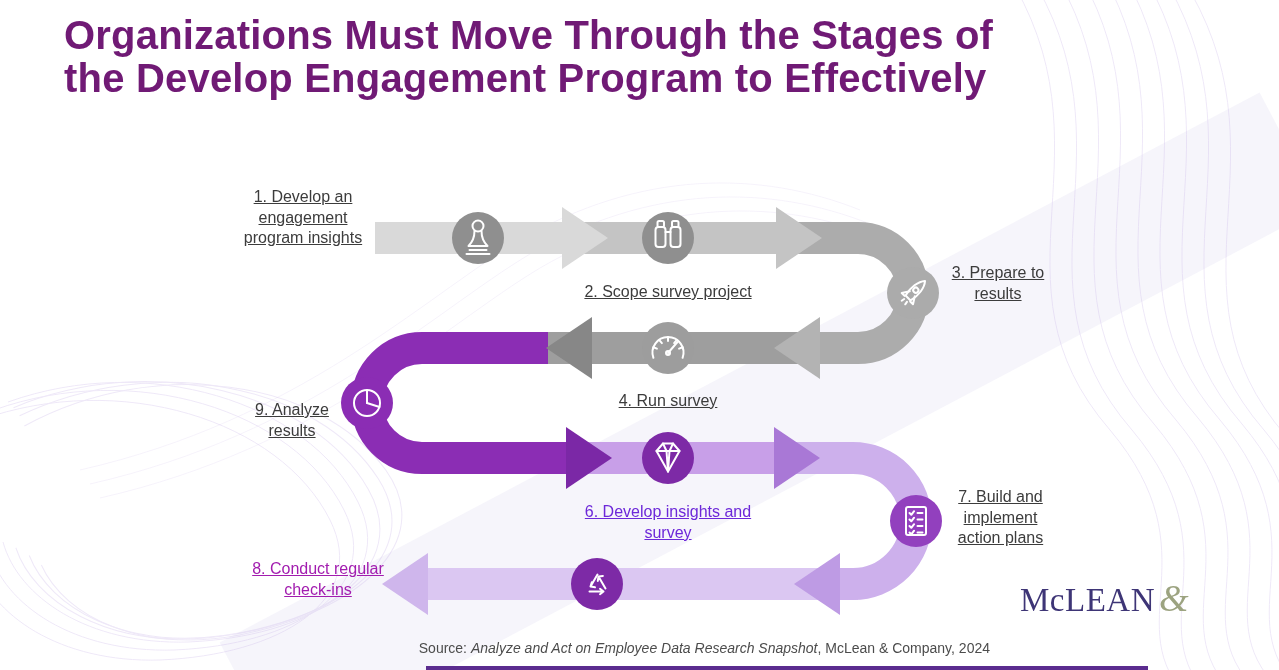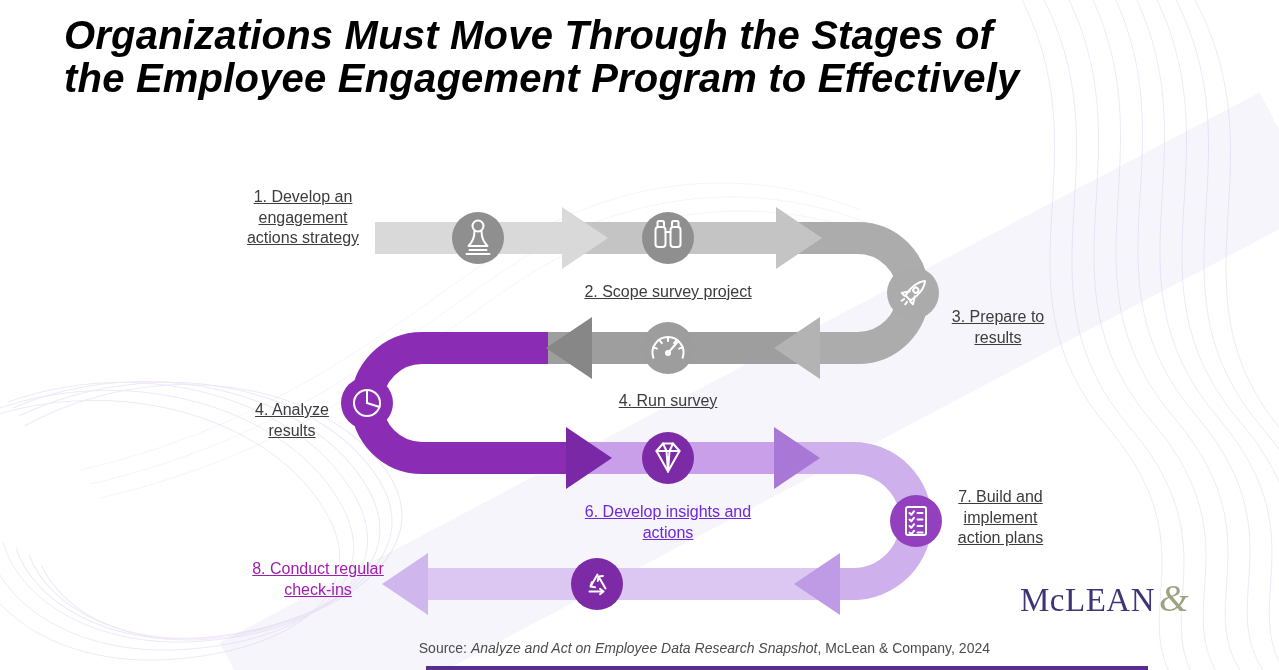--- a/index.html
+++ b/index.html
@@ -19,23 +19,23 @@
   .logo .row1{font-size:33px;letter-spacing:.5px;}
   .logo .row2{font-size:33px;letter-spacing:.5px;margin-left:15px;margin-top:1px;}
   .logo .amp{font-style:italic;font-size:38px;margin-left:4px;}
   .bottom-bar{position:absolute;left:426px;top:666px;width:722px;height:4px;}
 </style>
 </head>
 <body>
 
 <div class="canvas">
 
-  <div class="title" style="color: #000000; font-style: italic;">
+  <div class="title" style="color: #701a75;">
     <div>Organizations Must Move Through the Stages of</div>
-    <div>the Employee Engagement Program to Effectively</div>
+    <div>the Develop Engagement Program to Effectively</div>
   </div>
 
   <svg class="diagram" viewBox="0 0 1279 670">
 
     <g fill="none">
       <path d="M250 700 L1290 150" stroke="#EFECF7" stroke-width="130" opacity="0.55"></path>
       <g stroke="#C9B5E8" opacity="0.30">
         <path id="wvR" d="M1005 -30 C1120 150 980 280 1110 430 C1215 555 1115 625 1190 700"></path>
         <use href="#wvR" transform="translate(22,0)"></use>
         <use href="#wvR" transform="translate(44,-6)"></use>
@@ -144,39 +144,39 @@
         <path d="M597.5 574.5 L590.5 586.5 M590.5 586.5 L595 587.3 M590.5 586.5 L591.8 582.2"></path>
         <path d="M589.5 591.5 H603.5 M603.5 591.5 L600 588.8 M603.5 591.5 L600 594.2"></path>
         <path d="M605.5 588.5 L598.5 576.5 M598.5 576.5 L602.9 575.9 M598.5 576.5 L597.8 580.9"></path>
       </g>
     </g>
   </svg>
 
   <div class="stage-label" style="left: 223px; top: 187px; width: 160px; color: rgb(60, 60, 60);">
     <span>1. Develop an</span>
     <span>engagement</span>
-    <span>actions strategy</span>
+    <span>program insights</span>
   </div>
   <div class="stage-label" style="left: 568px; top: 282px; width: 200px; color: rgb(60, 60, 60);">
     <span>2. Scope survey project</span>
   </div>
-  <div class="stage-label" style="left: 938px; top: 263px; width: 120px; color: rgb(60, 60, 60); margin-top: 44px;">
+  <div class="stage-label" style="left: 938px; top: 263px; width: 120px; color: rgb(60, 60, 60);">
     <span>3. Prepare to</span>
     <span>results</span>
   </div>
   <div class="stage-label" style="left: 593px; top: 391px; width: 150px; color: rgb(60, 60, 60);">
     <span>4. Run survey</span>
   </div>
   <div class="stage-label" style="left: 237px; top: 400px; width: 110px; color: rgb(60, 60, 60);">
-    <span>4. Analyze</span>
+    <span>9. Analyze</span>
     <span>results</span>
   </div>
   <div class="stage-label" style="left: 568px; top: 502px; width: 200px; color: #6d28d9;">
     <span>6. Develop insights and</span>
-    <span>actions</span>
+    <span>survey</span>
   </div>
   <div class="stage-label" style="left: 938px; top: 487px; width: 125px; color: rgb(60, 60, 60);">
     <span>7. Build and</span>
     <span>implement</span>
     <span>action plans</span>
   </div>
   <div class="stage-label" style="left: 238px; top: 559px; width: 160px; color: #a21caf;">
     <span>8. Conduct regular</span>
     <span>check-ins</span>
   </div>

